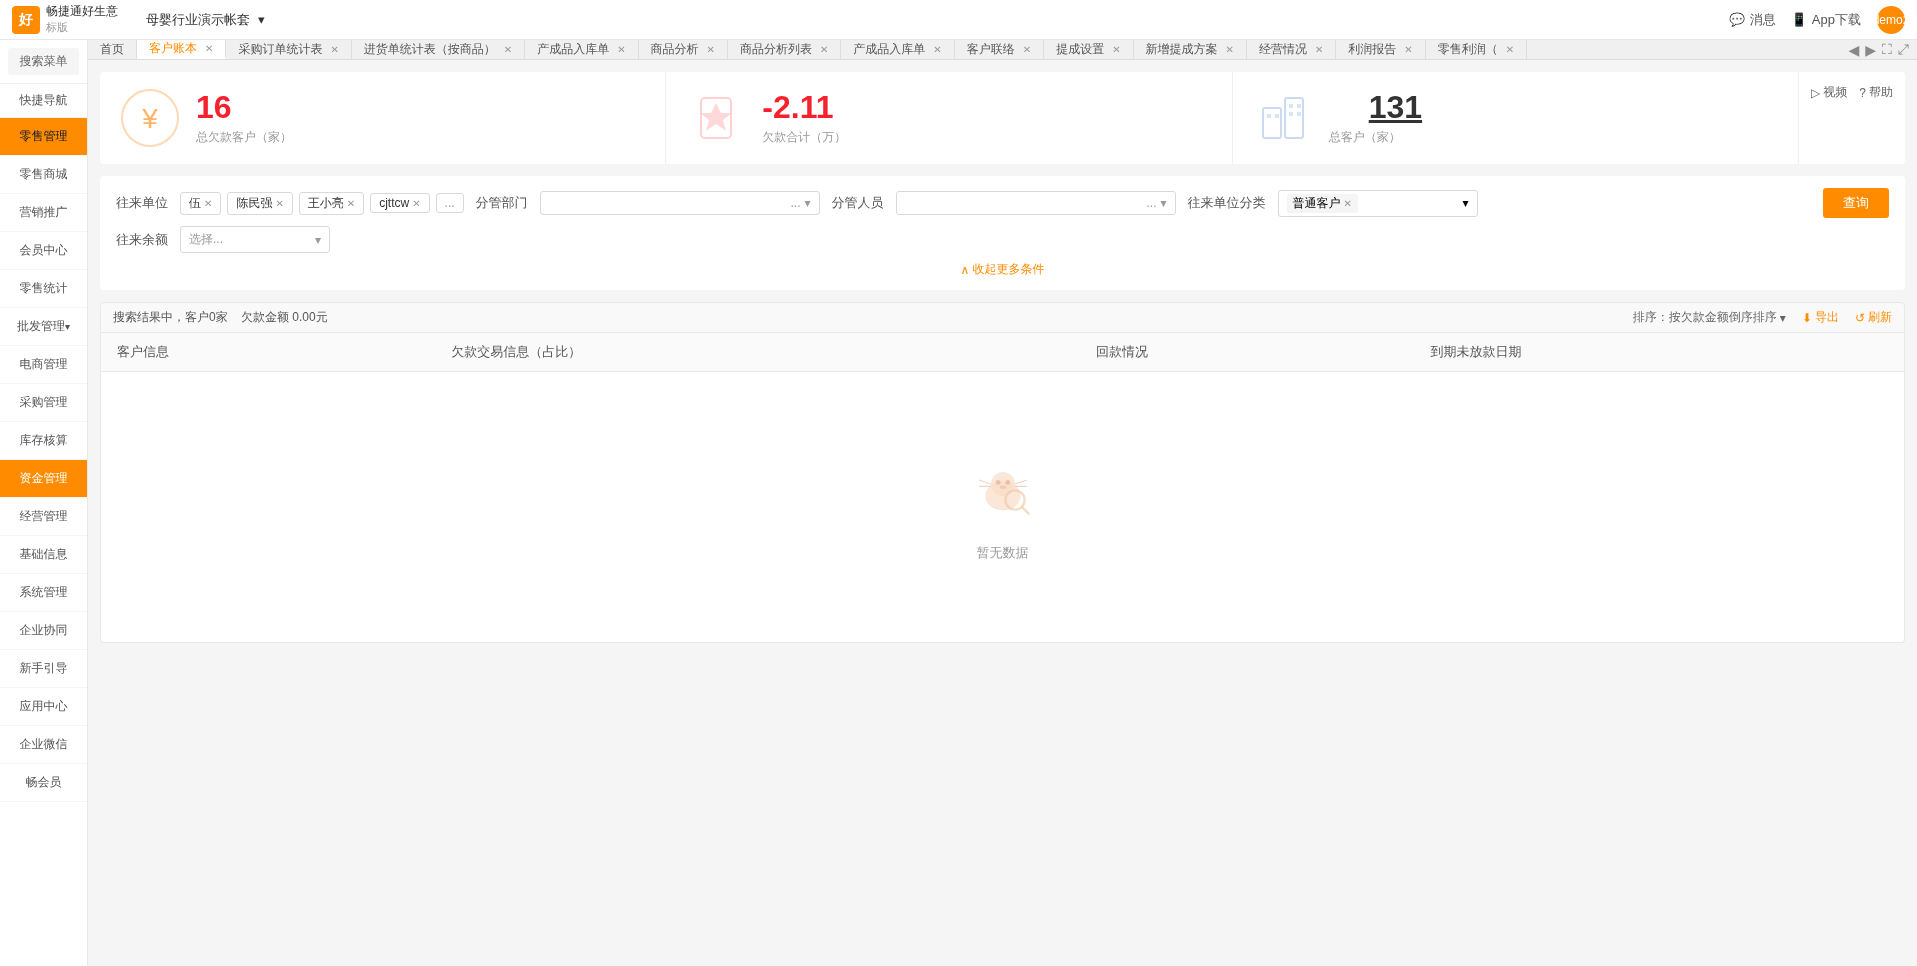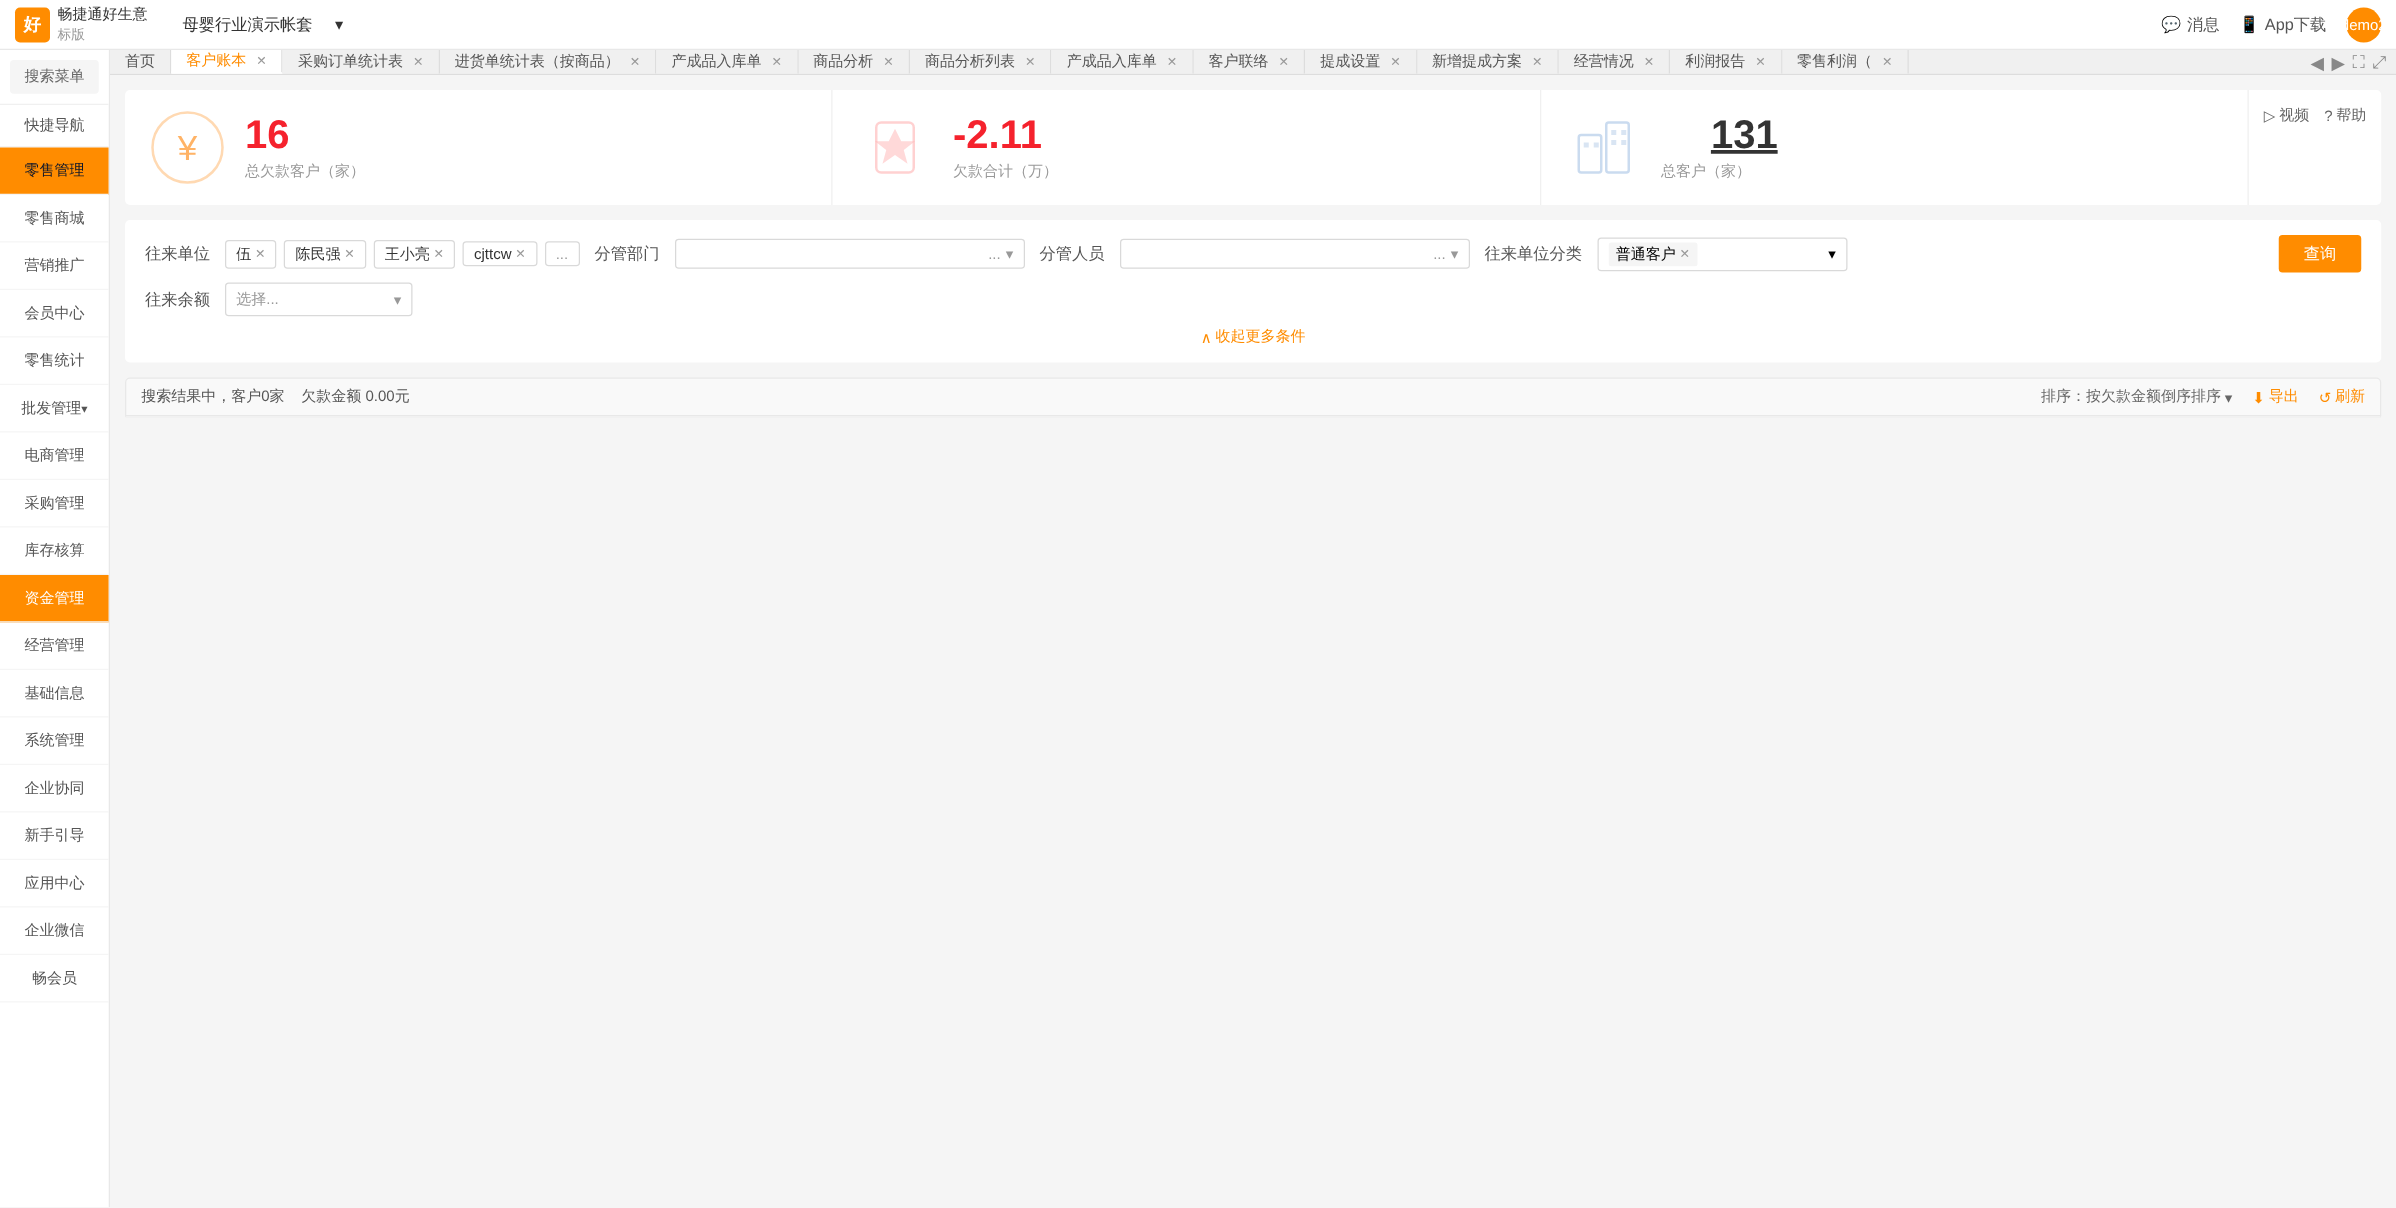--- a/index.html
+++ b/index.html
@@ -14,21 +14,21 @@
       align-items: center;
       justify-content: space-between;
       padding: 0 12px;
       flex-shrink: 0;
     }
     .top-bar-left { display: flex; align-items: center; gap: 8px; }
     .logo-area { display: flex; align-items: center; gap: 6px; }
     .logo-icon { width: 28px; height: 28px; background: #ff8c00; border-radius: 4px; display: flex; align-items: center; justify-content: center; color: white; font-size: 14px; font-weight: bold; }
     .logo-text { font-size: 12px; color: #333; line-height: 1.3; }
     .logo-sub { color: #999; font-size: 11px; }
-    .workspace-selector { font-size: 13px; color: #333; cursor: pointer; display: flex; align-items: center; gap: 18px; margin-left: 20px; }
+    .workspace-selector { font-size: 13px; color: #333; cursor: pointer; display: flex; align-items: center; gap: 8px; margin-left: 20px; }
     .top-bar-right { display: flex; align-items: center; gap: 16px; }
     .top-bar-btn { font-size: 13px; color: #555; cursor: pointer; display: flex; align-items: center; gap: 4px; }
     .avatar { width: 28px; height: 28px; border-radius: 50%; background: #ff8c00; color: white; display: flex; align-items: center; justify-content: center; font-size: 12px; }
 
     
     .main-layout { display: flex; flex: 1; overflow: hidden; }
 
     
     .sidebar {
       width: 88px;
@@ -581,18 +581,47 @@
             <span>导出</span>
           </div>
           <div class="refresh-btn">
             <span>↺</span>
             <span>刷新</span>
           </div>
         </div>
       </div>
 
       <div class="data-table-wrap">
-
+        <table class="data-table">
+          <thead>
+            <tr>
+              <th>客户信息</th>
+              <th>欠款交易信息（占比）</th>
+              <th>回款情况</th>
+              <th>到期未放款日期</th>
+            </tr>
+          </thead>
+          <tbody>
+          </tbody>
+        </table>
+
+        <div class="empty-state">
+          <svg class="empty-icon" viewBox="0 0 100 100">
+
+            <ellipse cx="50" cy="55" rx="22" ry="18" fill="#f5c5a0" opacity="0.7"></ellipse>
+            <circle cx="50" cy="40" r="15" fill="#f5c5a0" opacity="0.7"></circle>
+            <circle cx="44" cy="38" r="3" fill="#c87040" opacity="0.6"></circle>
+            <circle cx="56" cy="38" r="3" fill="#c87040" opacity="0.6"></circle>
+            <ellipse cx="50" cy="44" rx="4" ry="2" fill="#c87040" opacity="0.4"></ellipse>
+            <line x1="35" y1="40" x2="20" y2="35" stroke="#c87040" stroke-width="1.5" opacity="0.5"></line>
+            <line x1="35" y1="43" x2="20" y2="43" stroke="#c87040" stroke-width="1.5" opacity="0.5"></line>
+            <line x1="65" y1="40" x2="80" y2="35" stroke="#c87040" stroke-width="1.5" opacity="0.5"></line>
+            <line x1="65" y1="43" x2="80" y2="43" stroke="#c87040" stroke-width="1.5" opacity="0.5"></line>
+            <circle cx="65" cy="60" r="12" fill="none" stroke="#e8a060" stroke-width="3" opacity="0.6"></circle>
+            <line x1="74" y1="69" x2="82" y2="77" stroke="#e8a060" stroke-width="3" stroke-linecap="round" opacity="0.6"></line>
+          </svg>
+          <span>暂无数据</span>
+        </div>
       </div>
 
     </div>
   </div>
 </div>
 
 </body></html>

